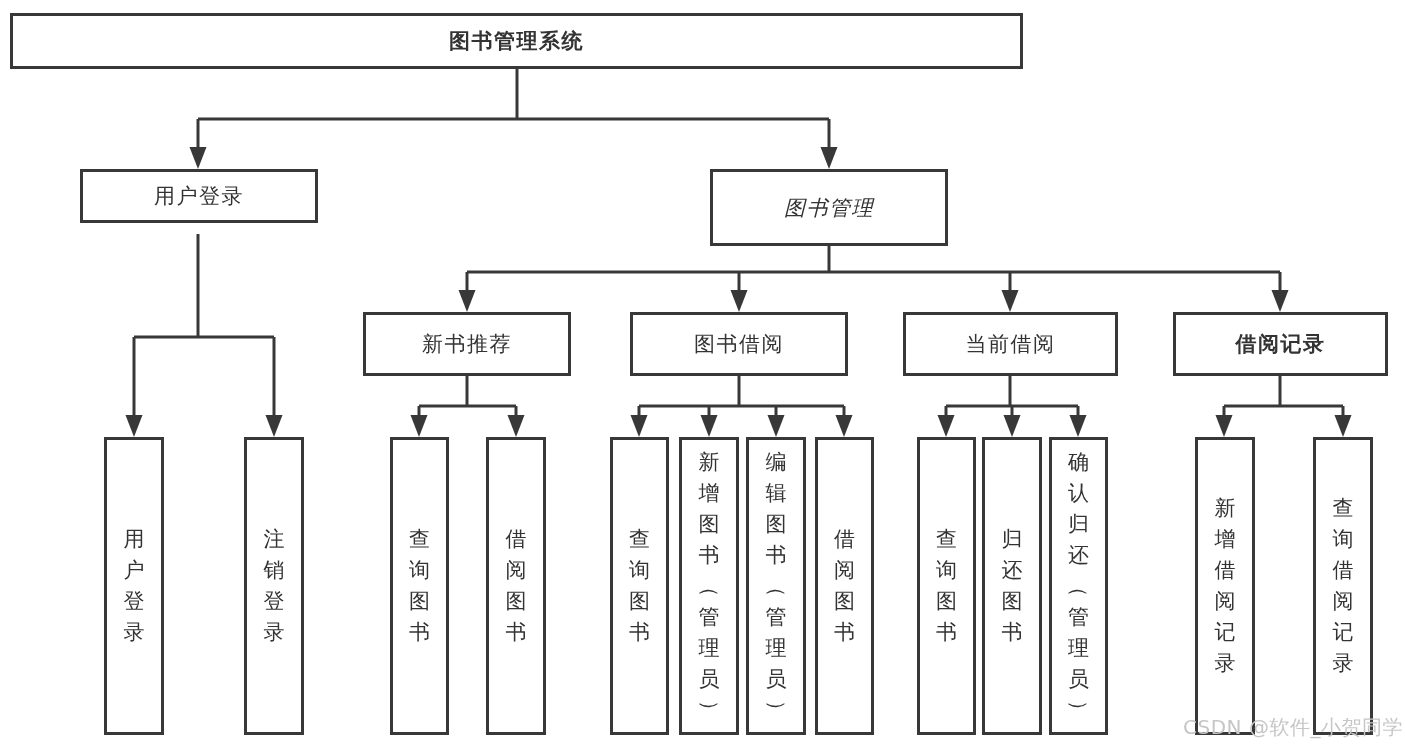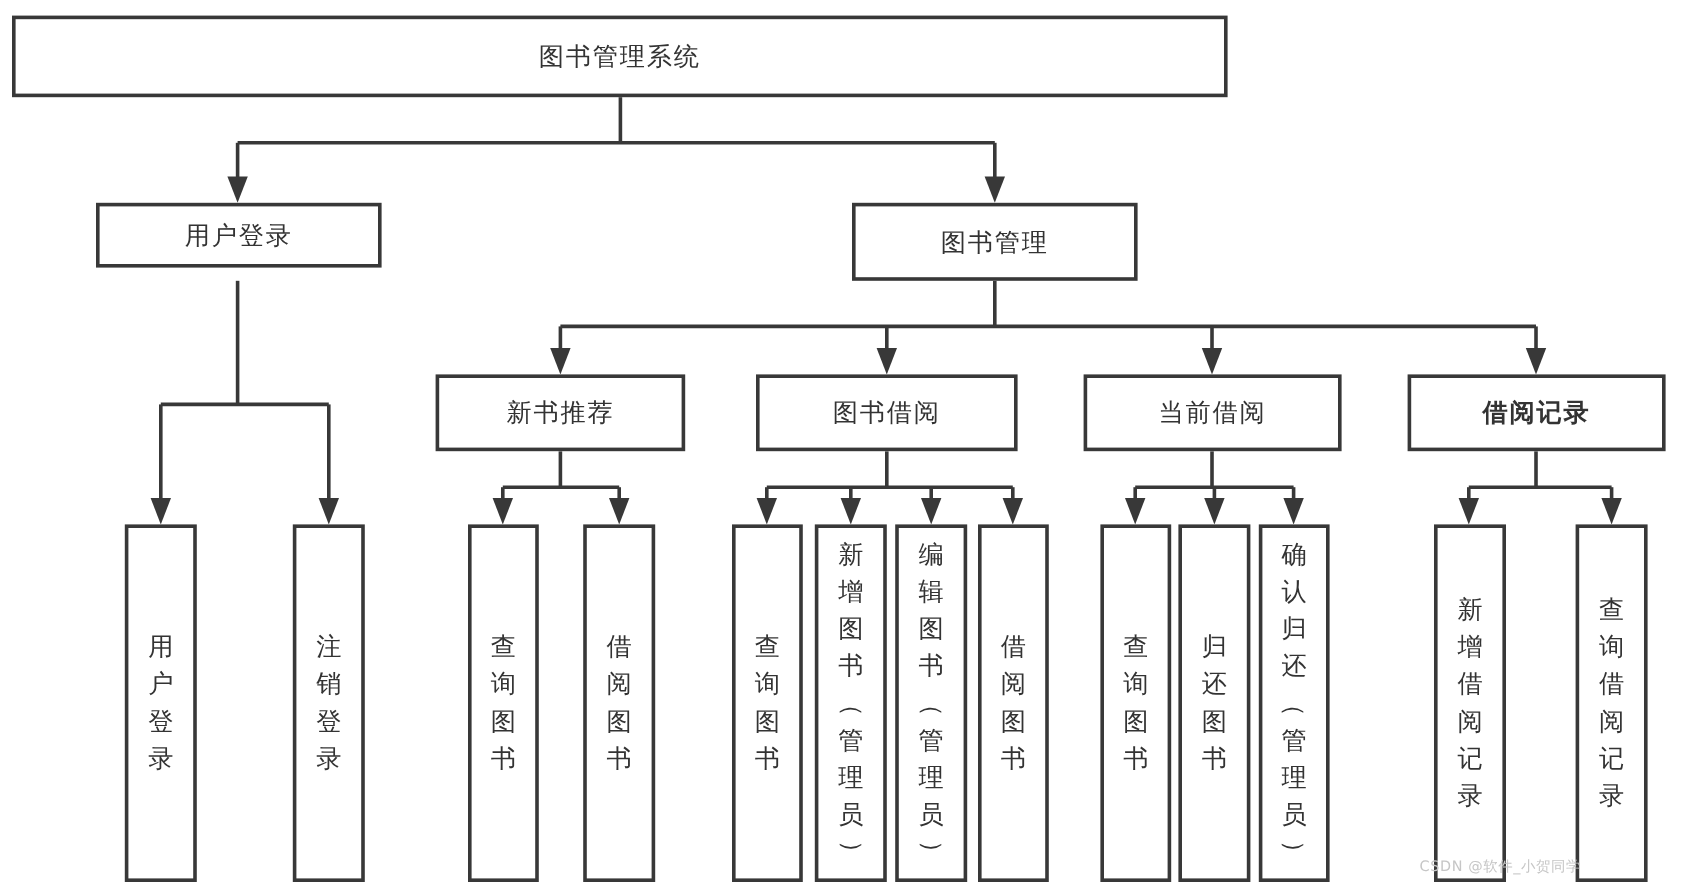--- a/index.html
+++ b/index.html
@@ -14,21 +14,21 @@
     display:flex; align-items:center; justify-content:center;
   }
   .hlabel { font-size:21px; letter-spacing:1.5px; white-space:nowrap; color:#333333; }
   .vlabel {
     display:flex; flex-direction:column; align-items:center; justify-content:center;
     width:100%; height:100%; font-size:21px; color:#333333;
   }
   .vchar { display:block; height:31px; line-height:31px; text-align:center; }
   .vchar.paren { transform:rotate(90deg); }
   .watermark {
-    position:absolute; left:1183px; top:714px; font-size:12px; letter-spacing:0.5px;
+    position:absolute; left:1183px; top:714px; font-size:20px; letter-spacing:0.5px;
     color:#c6c6c6; white-space:nowrap;
   }
 </style>
 </head>
 <body>
 
 <div class="canvas">
 
   <svg class="connectors" viewBox="0 0 1405 747" xmlns="http://www.w3.org/2000/svg" id="connector-svg">
       <line x1="517" y1="69" x2="517" y2="119" stroke="#383838" stroke-width="3"></line>
@@ -78,28 +78,28 @@
       <line x1="1078" y1="406" x2="1078" y2="421" stroke="#383838" stroke-width="3"></line>
       <polygon points="1069.5,415 1086.5,415 1078,437" fill="#383838"></polygon>
       <line x1="1280" y1="376" x2="1280" y2="406" stroke="#383838" stroke-width="3"></line>
       <line x1="1224" y1="406" x2="1343" y2="406" stroke="#383838" stroke-width="3"></line>
       <line x1="1224" y1="406" x2="1224" y2="421" stroke="#383838" stroke-width="3"></line>
       <polygon points="1215.5,415 1232.5,415 1224,437" fill="#383838"></polygon>
       <line x1="1343" y1="406" x2="1343" y2="421" stroke="#383838" stroke-width="3"></line>
       <polygon points="1334.5,415 1351.5,415 1343,437" fill="#383838"></polygon>
     </svg>
 
-  <div class="node" style="left:10px; top:13px; width:1013px; height:68px;">
+  <div class="node" style="left:10px; top:13px; width:1013px; height:56px;font-weight:bold;">
     <span class="hlabel">图书管理系统</span>
   </div>
 
   <div class="node" style="left:80px; top:169px; width:238px; height:54px;">
     <span class="hlabel">用户登录</span>
   </div>
-  <div class="node" style="left:710px; top:169px; width:238px; height:65px;">
+  <div class="node" style="left:710px; top:169px; width:238px; height:77px;font-style:italic;">
     <span class="hlabel">图书管理</span>
   </div>
 
   <div class="node" style="left:363px; top:312px; width:208px; height:64px;">
     <span class="hlabel">新书推荐</span>
   </div>
   <div class="node" style="left:630px; top:312px; width:218px; height:64px;">
     <span class="hlabel">图书借阅</span>
   </div>
   <div class="node" style="left:903px; top:312px; width:215px; height:64px;">

